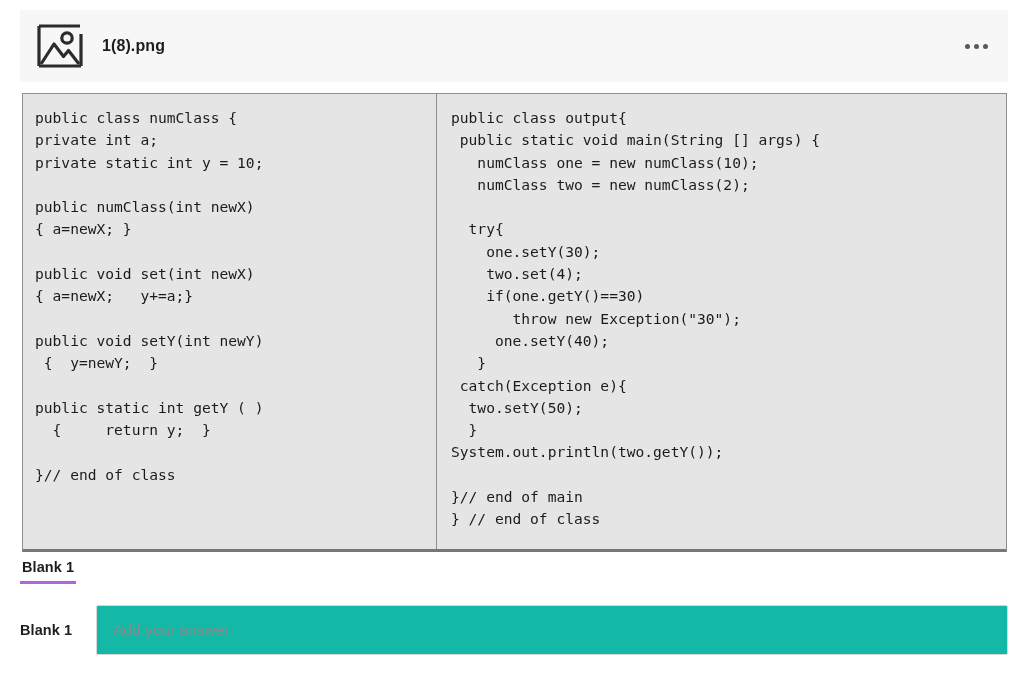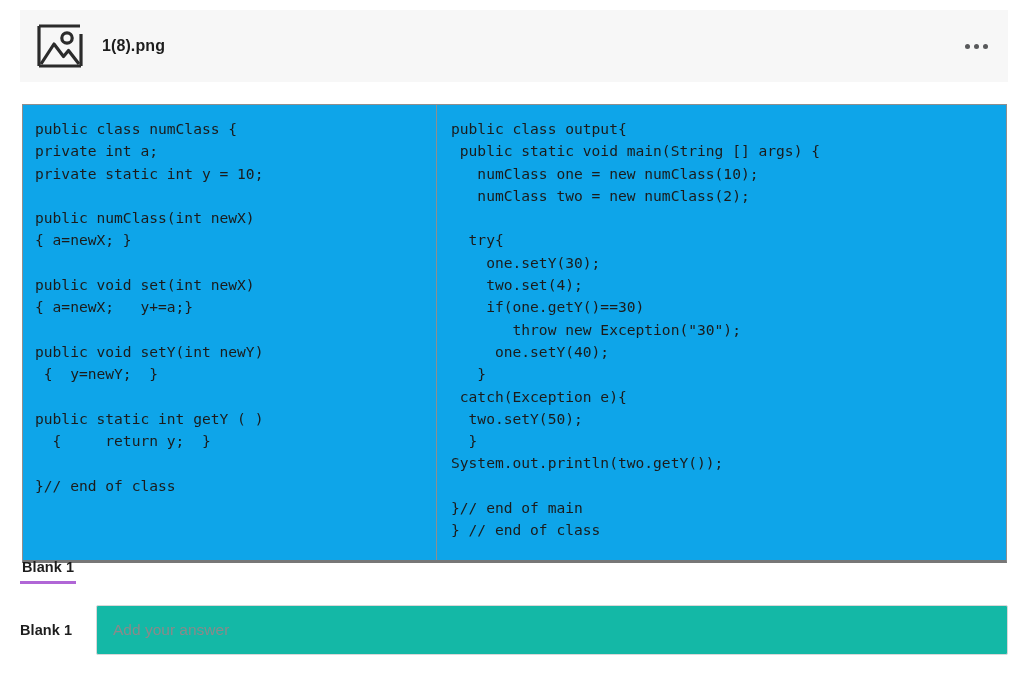--- a/index.html
+++ b/index.html
@@ -68,28 +68,28 @@
     height: 5px;
     border-radius: 50%;
     background: #58595b;
     display: block;
   }
 
   
   .code-table {
     position: absolute;
     left: 22px;
-    top: 104px;
+    top: 93px;
     width: 985px;
     height: 459px;
     box-sizing: border-box;
     border: 1px solid #8e8e8e;
     border-bottom-width: 3px;
     border-bottom-color: #777777;
-    background: #0ea5e9;
+    background: #e5e5e5;
     display: flex;
   }
   .code-cell {
     box-sizing: border-box;
     padding: 13px 10px 10px 12px;
     overflow: hidden;
   }
   .code-cell.left {
     width: 414px;
     flex: 0 0 414px;

